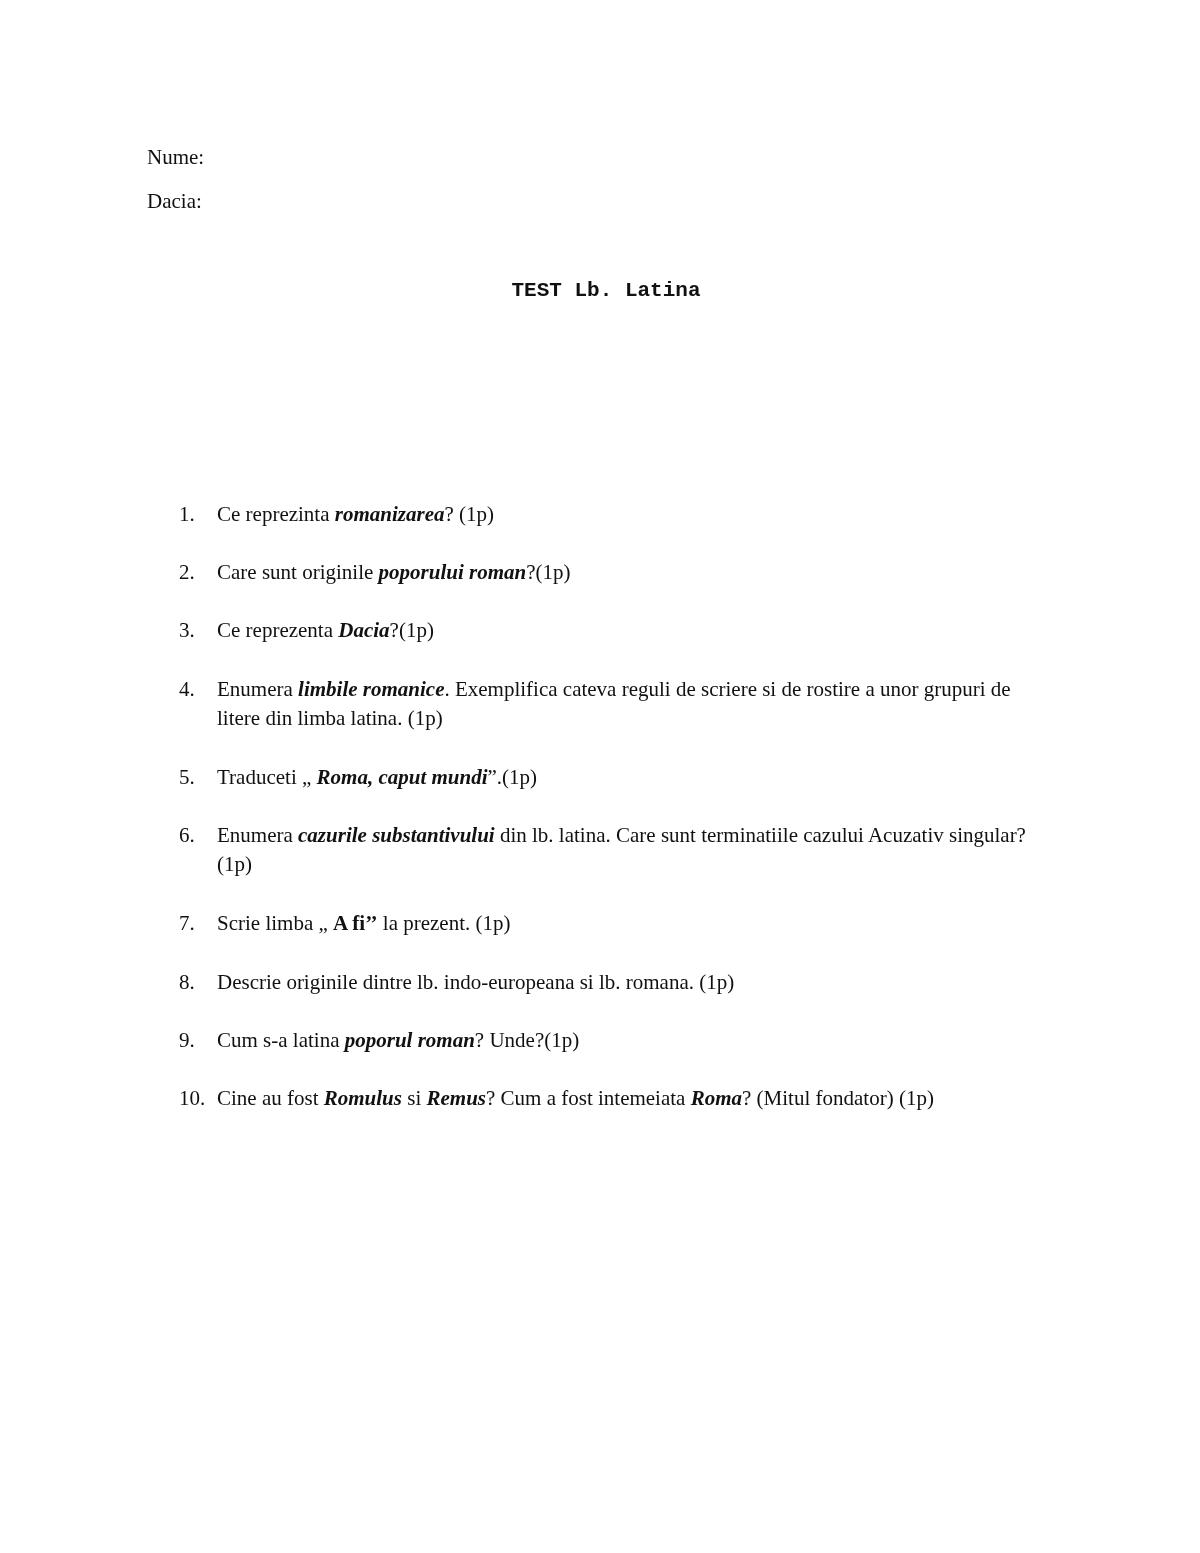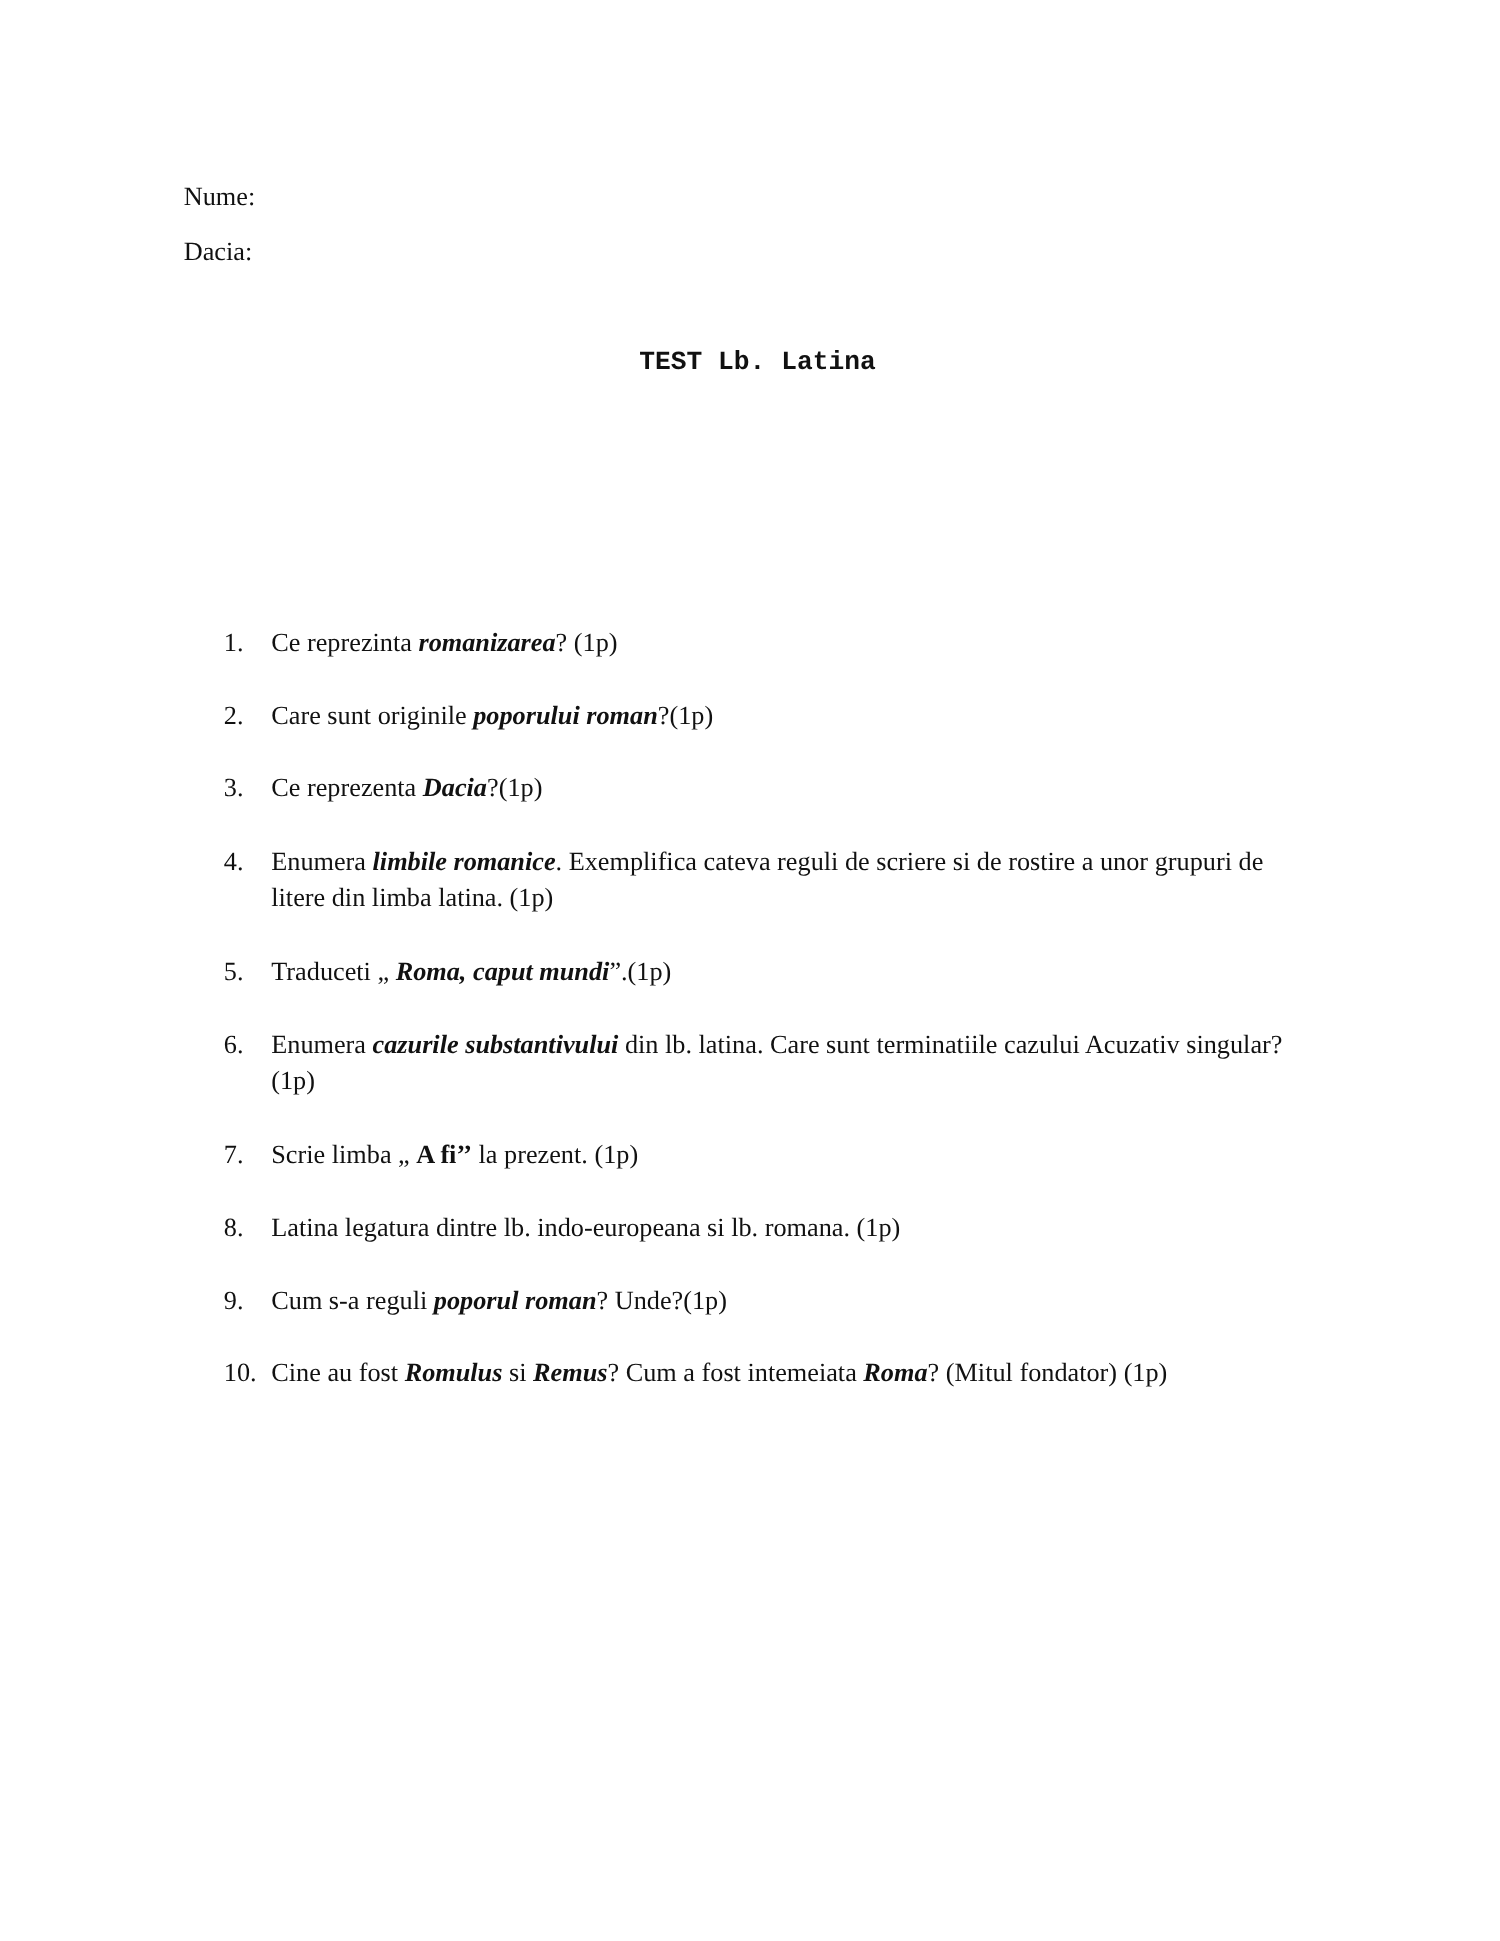--- a/index.html
+++ b/index.html
@@ -63,26 +63,26 @@
       <span class="txt"><span>Enumera </span><span class="bi">cazurile substantivului</span><span> din lb. latina. Care sunt terminatiile cazului Acuzativ singular? (1p)</span></span>
     </div>
 
     <div class="q" style="top:909px">
       <span class="num">7.</span>
       <span class="txt"><span>Scrie limba „ </span><span class="b">A fi’’</span><span> la prezent. (1p)</span></span>
     </div>
 
     <div class="q" style="top:968px">
       <span class="num">8.</span>
-      <span class="txt"><span>Latina legatura dintre lb. indo-europeana si lb. romana. (1p)</span></span>
+      <span class="txt"><span>Descrie originile dintre lb. indo-europeana si lb. romana. (1p)</span></span>
     </div>
 
     <div class="q" style="top:1026px">
       <span class="num">9.</span>
-      <span class="txt"><span>Cum s-a reguli </span><span class="bi">poporul roman</span><span>? Unde?(1p)</span></span>
+      <span class="txt"><span>Cum s-a latina </span><span class="bi">poporul roman</span><span>? Unde?(1p)</span></span>
     </div>
 
     <div class="q ten" style="top:1084px">
       <span class="num">10.</span>
       <span class="txt"><span>Cine au fost </span><span class="bi">Romulus</span><span> si </span><span class="bi">Remus</span><span>? Cum a fost intemeiata </span><span class="bi">Roma</span><span>? (Mitul fondator) (1p)</span></span>
     </div>
 
   </div>
 </div>
 

